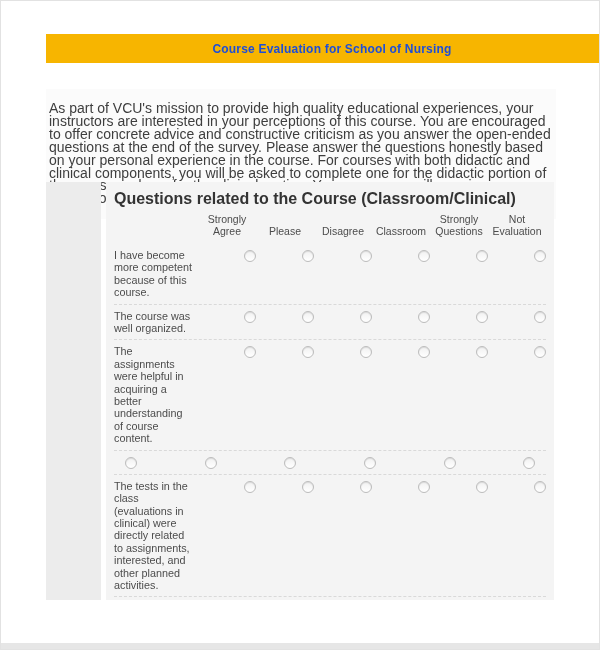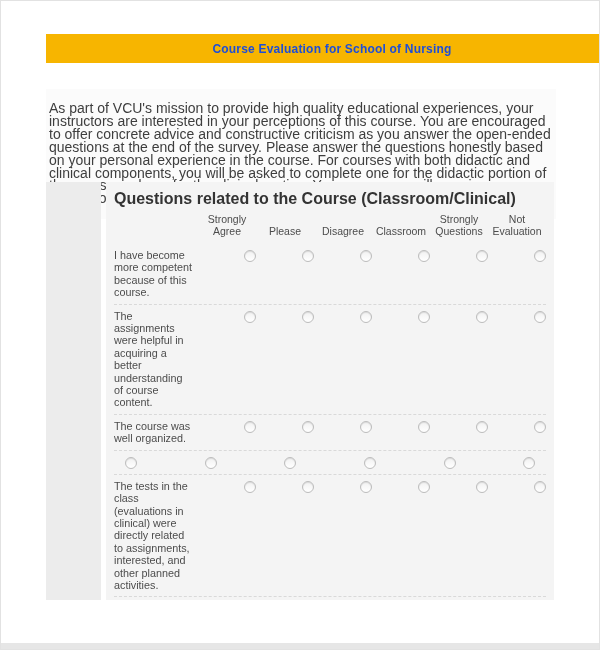--- a/index.html
+++ b/index.html
@@ -92,42 +92,42 @@
               <span class="radio"></span>
             </div>
             <div class="ocell">
               <span class="radio"></span>
             </div>
             <div class="ocell">
               <span class="radio"></span>
             </div>
           </div>
           <div class="row">
-            <div class="qcell">The assignments were helpful in acquiring a better understanding of course content.</div>
+            <div class="qcell">The course was well organized.</div>
             <div class="ocell">
               <span class="radio"></span>
             </div>
             <div class="ocell">
               <span class="radio"></span>
             </div>
             <div class="ocell">
               <span class="radio"></span>
             </div>
             <div class="ocell">
               <span class="radio"></span>
             </div>
             <div class="ocell">
               <span class="radio"></span>
             </div>
             <div class="ocell">
               <span class="radio"></span>
             </div>
           </div>
           <div class="row">
-            <div class="qcell">The course was well organized.</div>
+            <div class="qcell">The assignments were helpful in acquiring a better understanding of course content.</div>
             <div class="ocell">
               <span class="radio"></span>
             </div>
             <div class="ocell">
               <span class="radio"></span>
             </div>
             <div class="ocell">
               <span class="radio"></span>
             </div>
             <div class="ocell">

